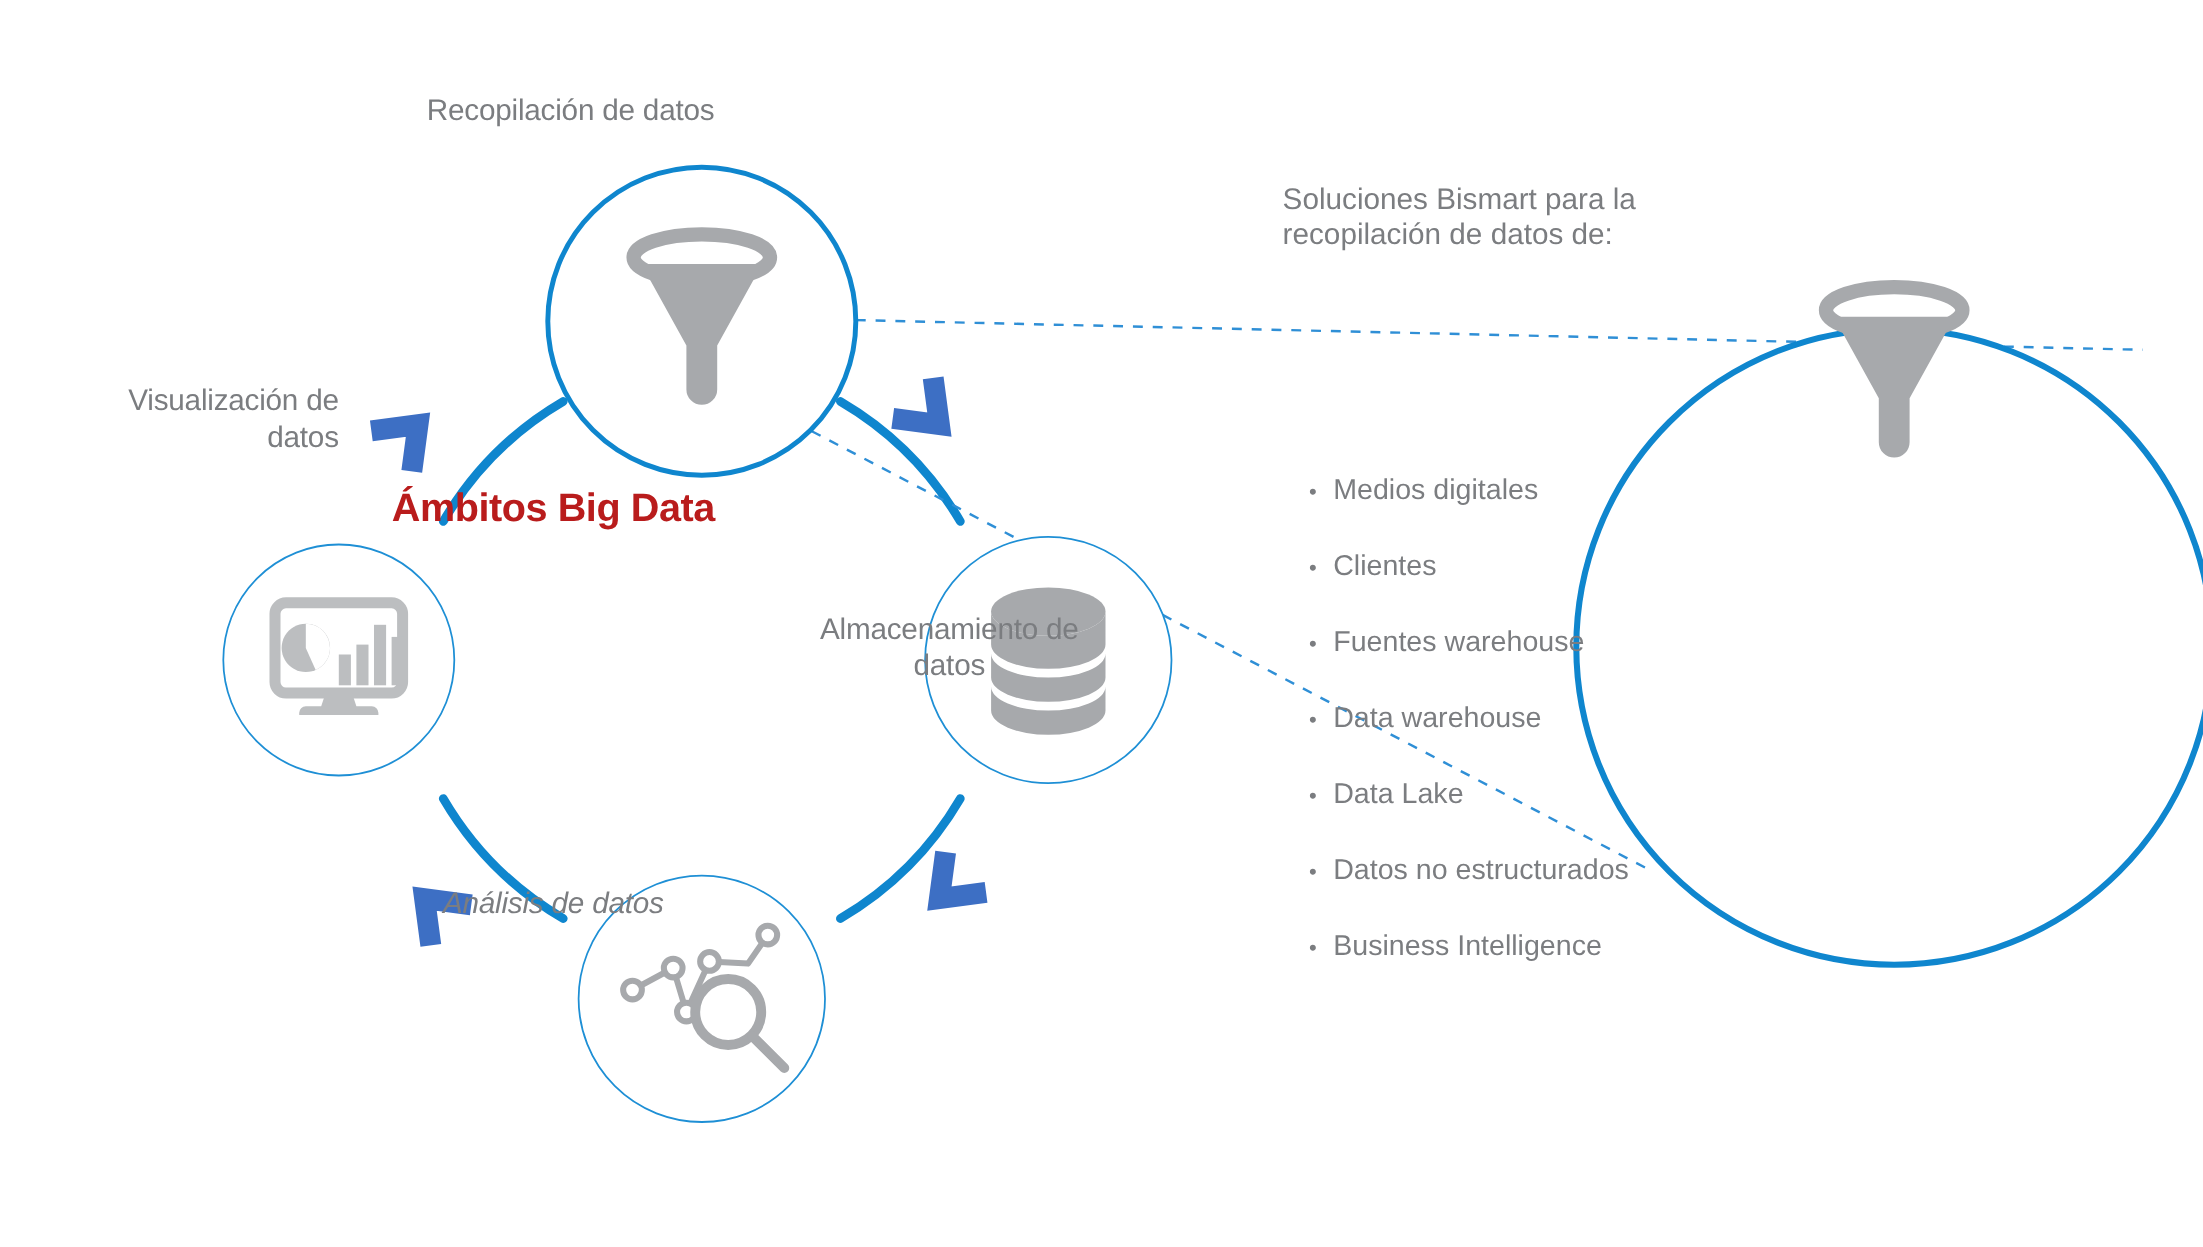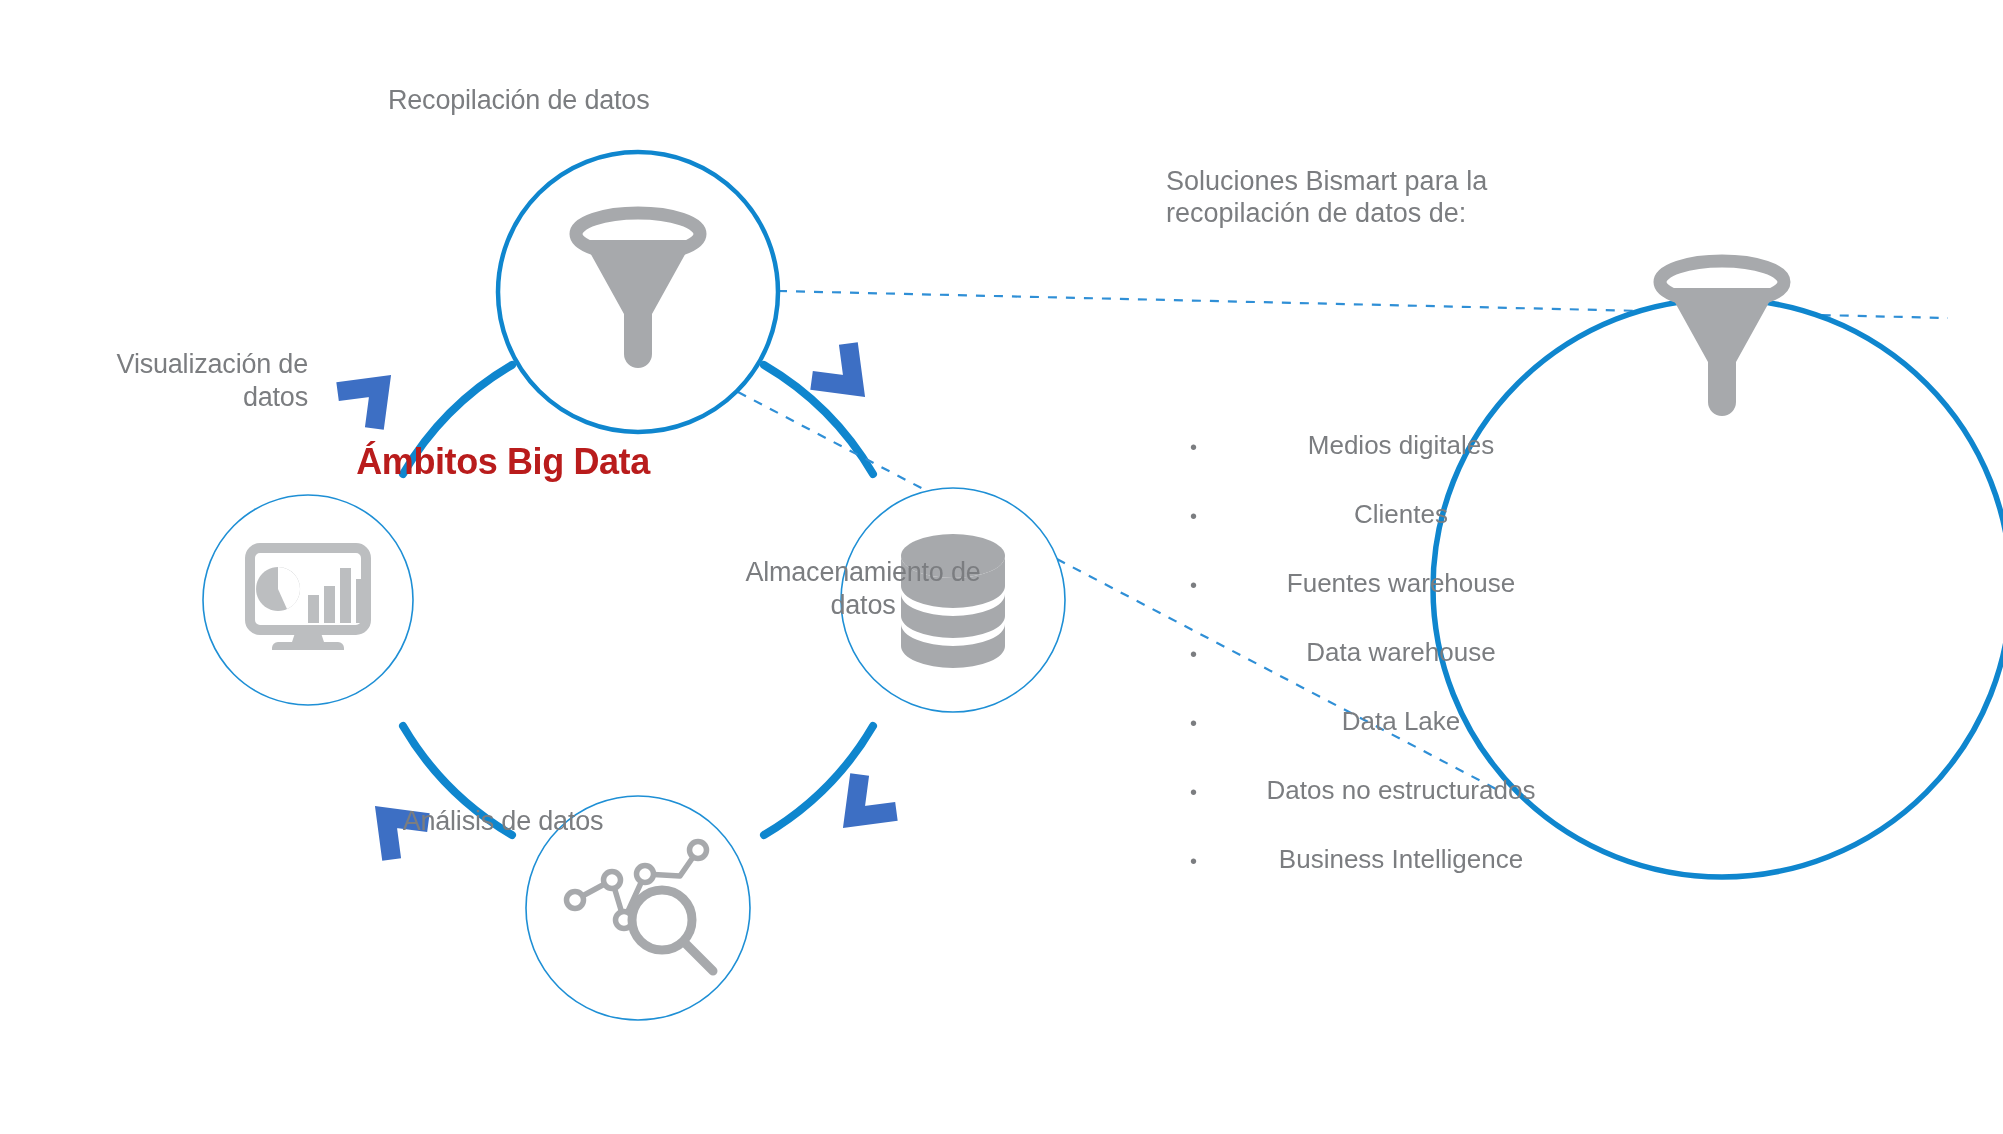--- a/index.html
+++ b/index.html
@@ -56,20 +56,21 @@
   #label-storage {
     left: 690px;
     top: 556px;
     width: 250px;
     text-align: center;
   }
   #label-analysis {
     left: 330px;
     top: 805px;
     width: 250px;
+    font-style: italic;
   }
   #center-title {
     left: 305px;
     top: 440px;
     width: 300px;
     text-align: center;
     font-size: 36px;
     font-weight: bold;
     color: #b91c1c;
     letter-spacing: -0.4px;
@@ -99,21 +100,20 @@
   #bullet-list .bullet-dot {
     width: 22px;
     flex: 0 0 22px;
     text-align: left;
     font-size: 20px;
     color: #7b7d80;
   }
   #bullet-list .bullet-text {
     flex: 1 1 auto;
     white-space: pre;
-    text-align: center;
   }
 </style>
 </head>
 <body>
 
 <div id="stage">
 
   <svg class="diagram" viewBox="0 0 2003 1134">
 
     <g fill="none" stroke="#0f86ce" stroke-width="8" stroke-linecap="round">

